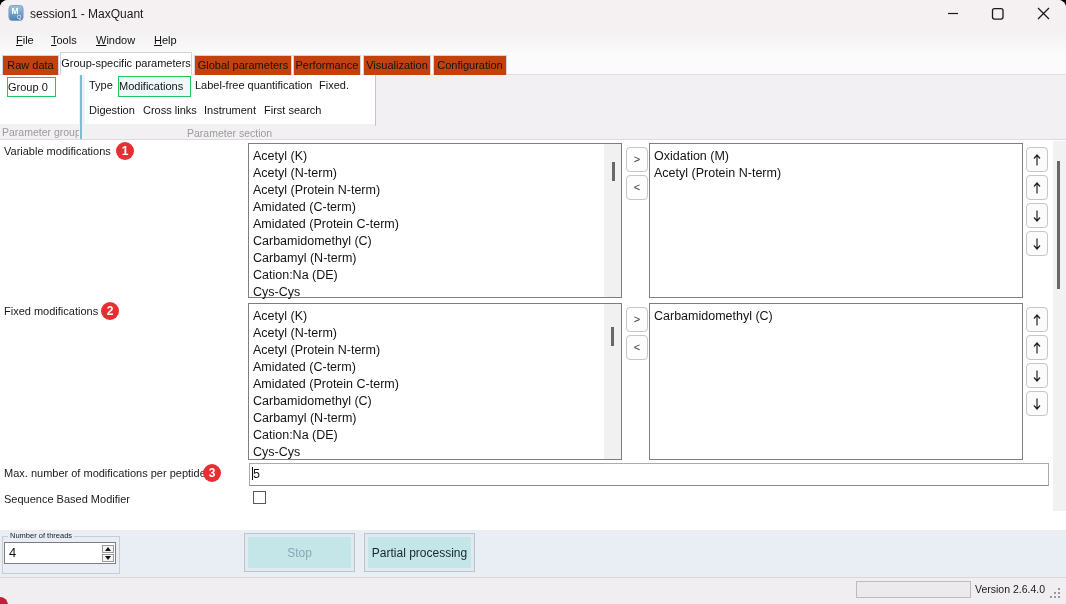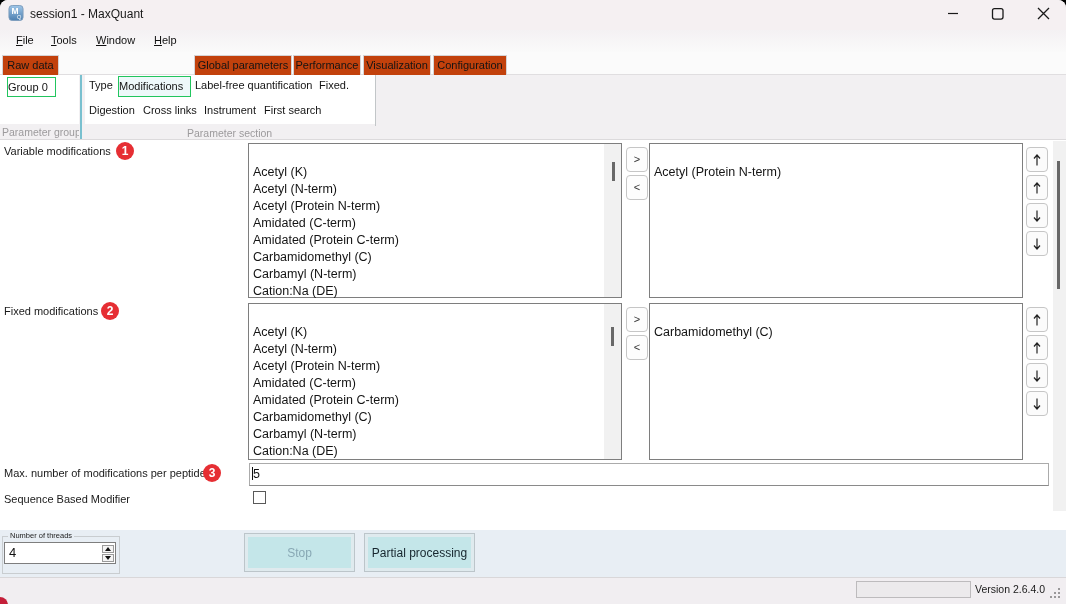--- a/index.html
+++ b/index.html
@@ -21,21 +21,21 @@
   .whitebox { position:absolute; background:#fff; }
   .subtab { position:absolute; font-size:11px; color:#141414; white-space:nowrap; }
   .selbox { position:absolute; border:1px solid #22c55e; background:#eef8fa; font-size:11px;
             color:#141414; text-align:left; white-space:nowrap; }
   .graylabel { position:absolute; font-size:10.5px; color:#9c9a9c; white-space:nowrap; }
   .content { left:0; top:140px; width:1066px; height:387px; background:#fff; }
   .lbl { position:absolute; font-size:11px; line-height:14px; color:#1a1a1a; white-space:nowrap; }
   .badge { position:absolute; width:18px; height:18px; border-radius:50%; background:#e62e33;
            color:#fff; font-size:12px; font-weight:bold; text-align:center; line-height:18px; }
   .listbox { position:absolute; border:1px solid #7e7e7e; background:#fff; font-size:12.5px;
-             color:#141414; padding-top:20px; }
+             color:#141414; padding-top:4px; }
   .listbox .it { height:17px; line-height:17px; padding-left:4px; white-space:nowrap; }
   .sbtrack { position:absolute; background:#f1f1f1; }
   .sbthumb { position:absolute; background:#686868; }
   .mvbtn { position:absolute; left:626px; width:22px; height:25px; background:#fdfdfd; border:1px solid #c6c6c6;
            border-radius:4px; font-size:11px; color:#333; text-align:center; line-height:23px; }
   .arrbtn { position:absolute; left:1026px; width:22px; height:25px; background:#fbfbfb;
             border:1px solid #c6c6c6; border-radius:4px; }
   .arrbtn svg { position:absolute; left:50%; top:50%; transform:translate(-50%,-50%); }
   .textfield { position:absolute; left:249px; width:800px; border:1px solid #ababab;
                border-bottom:1px solid #8a8a8a; background:#fff; font-size:12.5px; color:#141414; }
@@ -81,20 +81,21 @@
 
   <div class="abs menubar"></div>
   <div class="menuitem" style="left:16px; top:28px;"><u>F</u>ile</div>
   <div class="menuitem" style="left:51px; top:28px;"><u>T</u>ools</div>
   <div class="menuitem" style="left:96px; top:28px;"><u>W</u>indow</div>
   <div class="menuitem" style="left:154px; top:28px;"><u>H</u>elp</div>
 
   <div class="abs tabstrip"></div>
   <div class="striprule"></div>
   <div class="tab" style="left:2px; width:57px;">Raw data</div>
+  <div class="tab sel" style="left:60px; width:132px;">Group-specific parameters</div>
   <div class="tab" style="left:194px; width:98px;">Global parameters</div>
   <div class="tab" style="left:293px; width:68px;">Performance</div>
   <div class="tab" style="left:363px; width:68px;">Visualization</div>
   <div class="tab" style="left:433px; width:74px;">Configuration</div>
 
   <div class="abs paramarea"></div>
   <div class="whitebox" style="left:0px; top:75px; width:79px; height:49px;"></div>
   <div class="whitebox" style="left:85px; top:75px; width:291px; height:49px;"></div>
   <div class="abs" style="left:79.5px; top:75px; width:2px; height:64px; background:#79c0cf;"></div>
   <div class="abs" style="left:375px; top:75px; width:1px; height:51px; background:#c2c6c8;"></div>
@@ -124,20 +125,21 @@
     <div class="it">Carbamidomethyl (C)</div>
     <div class="it">Carbamyl (N-term)</div>
     <div class="it">Cation:Na (DE)</div>
     <div class="it">Cys-Cys</div>
   </div>
   <div class="sbtrack" style="left:604px; top:144px; width:17px; height:153px;"></div>
   <div class="sbthumb" style="left:612px; top:162px; width:3px; height:19px;"></div>
   <div class="mvbtn" style="top:147px;">&gt;</div>
   <div class="mvbtn" style="top:175px;">&lt;</div>
   <div class="listbox" style="left:649px; top:143px; width:374px; height:155px;">
+    <div class="it">Oxidation (M)</div>
     <div class="it">Acetyl (Protein N-term)</div>
   </div>
   <div class="arrbtn" style="top:147px;">
       <svg width="10" height="13" viewBox="0 0 10 13">
         <path d="M5 12 L5 2 M2 5 L5 1.5 L8 5" fill="none" stroke="#222" stroke-width="1.2"></path>
       </svg>
     </div>
   <div class="arrbtn" style="top:175px;">
       <svg width="10" height="13" viewBox="0 0 10 13">
         <path d="M5 12 L5 2 M2 5 L5 1.5 L8 5" fill="none" stroke="#222" stroke-width="1.2"></path>

